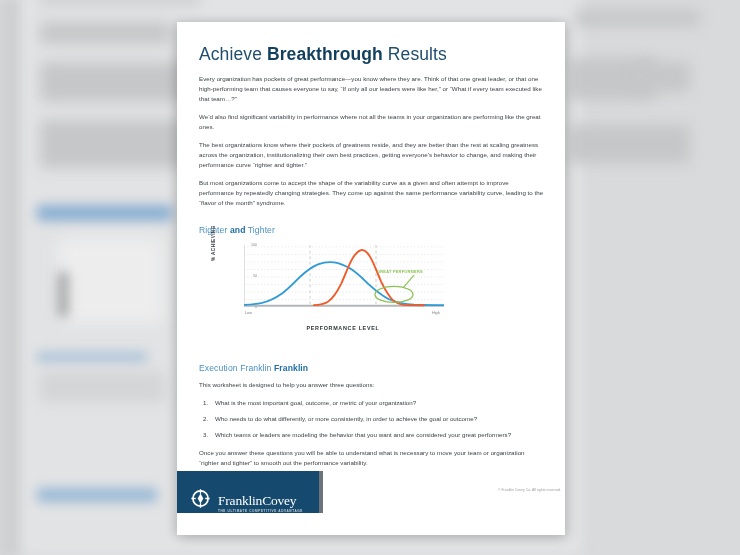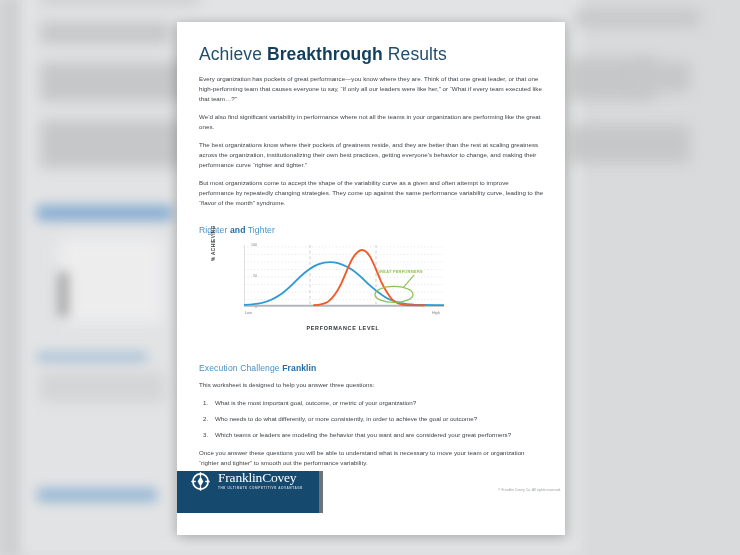--- a/index.html
+++ b/index.html
@@ -80,21 +80,21 @@
   ol.qlist li{
     position:relative;padding-left:16px;margin-bottom:6px;
     font-size:6.2px;line-height:1.62;color:#3c4248;
   }
   ol.qlist li .num{position:absolute;left:4px;top:0;color:#3c4248;}
 
   
   #footer{position:absolute;left:0;bottom:22px;width:388px;height:42px;}
   #logo-box{
     position:absolute;left:0;top:0;width:146px;height:42px;
-    background:#16496e;display:flex;align-items:flex-start;
+    background:#16496e;display:flex;align-items:flex-end;
   }
   #logo-box:after{
     content:"";position:absolute;right:0;top:0;width:4px;height:42px;
     background:#6d7479;
   }
   #logo-mark{margin-left:13px;flex:0 0 auto;}
   #logo-text{margin-left:7px;line-height:1;}
   #logo-name{
     font-family:"Liberation Serif", serif;
     font-size:13.5px;color:#ffffff;letter-spacing:-.2px;white-space:nowrap;
@@ -194,21 +194,21 @@
 
           <ellipse cx="150" cy="52.5" rx="19" ry="8.5" fill="none" stroke="#8cc152" stroke-width="1.3"></ellipse>
           <path d="M159,45.5 L170,32" fill="none" stroke="#8cc152" stroke-width="1.1"></path>
         </svg>
 
         <div class="gp-label">GREAT PERFORMERS</div>
         <div class="xlabel">PERFORMANCE LEVEL</div>
       </div>
     </div>
 
-    <h2 class="sec-head" style="margin-top:24px;"><span>Execution Challenge </span><b>Franklin</b><span></span></h2>
+    <h2 class="sec-head" style="margin-top:24px;"><span>Execution Franklin </span><b>Franklin</b><span></span></h2>
 
     <p class="body-par">This worksheet is designed to help you answer three questions:</p>
 
     <ol class="qlist">
       <li><span class="num">1.</span><span>What is the most important goal, outcome, or metric of your organization?</span></li>
       <li><span class="num">2.</span><span>Who needs to do what differently, or more consistently, in order to achieve the goal or outcome?</span></li>
       <li><span class="num">3.</span><span>Which teams or leaders are modeling the behavior that you want and are considered your great performers?</span></li>
     </ol>
 
     <p class="body-par">Once you answer these questions you will be able to understand what is necessary to move your team or organization “righter and tighter” to smooth out the performance variability.</p>

